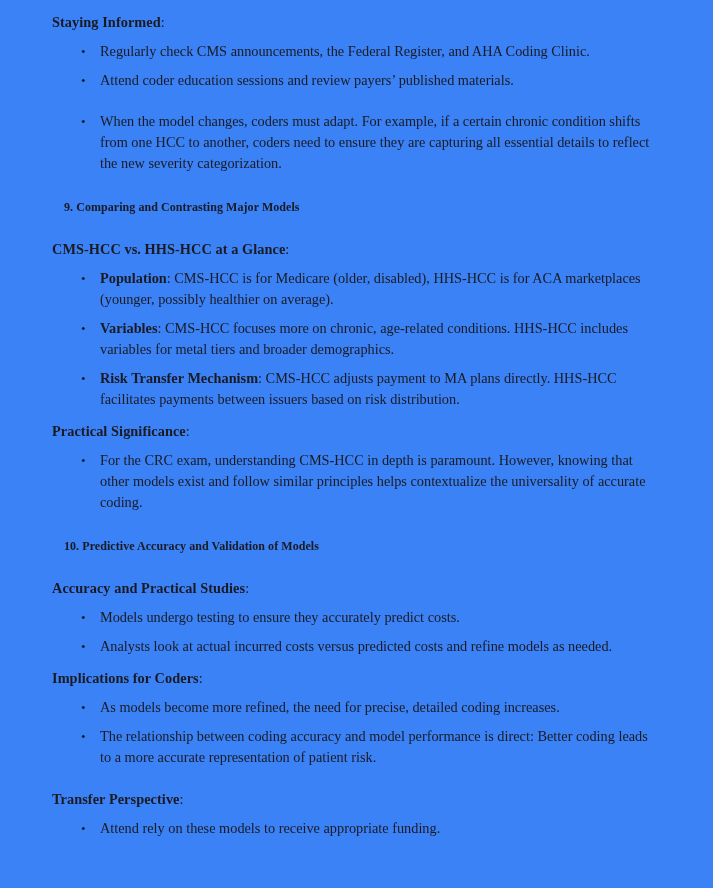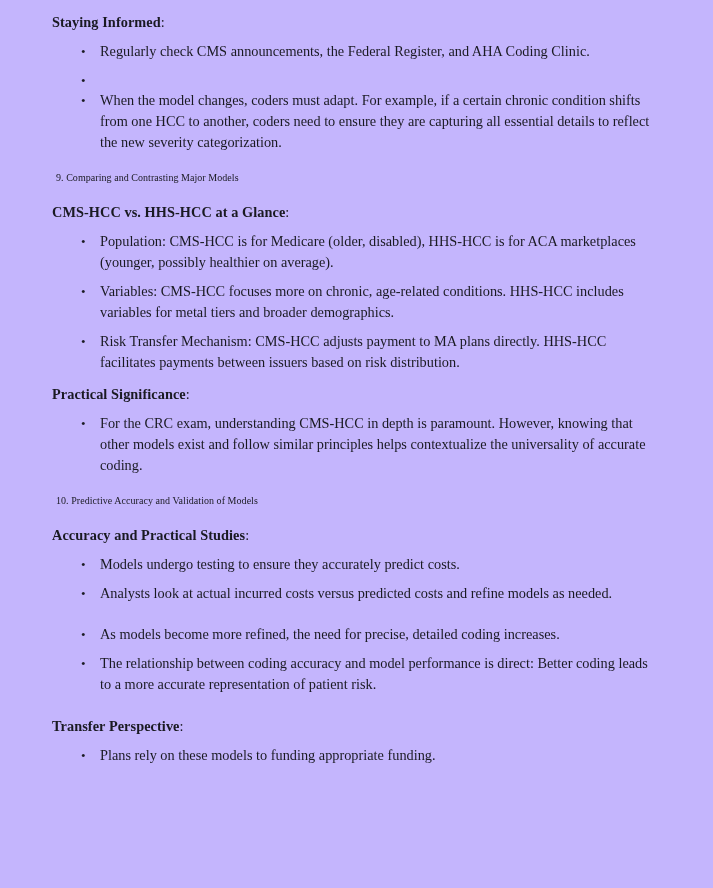--- a/index.html
+++ b/index.html
@@ -10,21 +10,21 @@
   }
   body {
     font-family: "Liberation Serif", "DejaVu Serif", serif;
     color: #1a1a22;
     -webkit-font-smoothing: antialiased;
   }
   .page {
     position: relative;
     width: 713px;
     height: 888px;
-    background: #c4b5fd;
+    background: #3b82f6;
     overflow: hidden;
     box-sizing: border-box;
   }
   .content {
     position: absolute;
     left: 52px;
     top: 12px;
     width: 603px;
   }
 
@@ -36,24 +36,24 @@
     margin: 0 0 0 0;
     padding: 0;
     letter-spacing: 0.005em;
   }
   .subheading .colon {
     font-weight: normal;
   }
 
   
   .section-heading {
-    font-size: 10px;
+    font-size: 12px;
     line-height: 20px;
-    font-weight: normal;
-    margin: 4px;
+    font-weight: bold;
+    margin: 12px;
     padding: 0;
     letter-spacing: 0.005em;
   }
 
   
   ul.bullets {
     list-style: none;
     margin: 0;
     padding: 0;
   }
@@ -66,40 +66,40 @@
     text-align: left;
   }
   ul.bullets > li .bullet-glyph {
     position: absolute;
     left: 29px;
     top: 0;
     font-size: 13px;
     line-height: 21px;
   }
   ul.bullets > li .lead {
-    font-weight: normal;
+    font-weight: bold;
   }
 
   
   .gap-after-heading { height: 9px; }
   .gap-between-bullets { height: 8px; }
   .gap-block { height: 10px; }
   .gap-block-lg { height: 11px; }
 </style>
 </head>
 <body>
 
 <div class="page">
   <div class="content" id="doc-body">
       <div class="subheading"><span>Staying Informed</span><span class="colon">:</span></div>
       <div class="gap-after-heading"></div>
       <ul class="bullets">
         <li><span class="bullet-glyph">•</span><span>Regularly check CMS announcements, the Federal Register, and AHA Coding Clinic.</span></li>
         <div class="gap-between-bullets"></div>
-        <li><span class="bullet-glyph">•</span></li>
+        <li><span class="bullet-glyph">•</span><span>Attend coder education sessions and review payers’ published materials.</span></li>
       </ul>
       <div class="gap-block-lg"></div>
       <div class="gap-after-heading"></div>
       <ul class="bullets">
         <li><span class="bullet-glyph">•</span><span>When the model changes, coders must adapt. For example, if a certain chronic condition shifts from one HCC to another, coders need to ensure they are capturing all essential details to reflect the new severity categorization.</span></li>
       </ul>
       <div class="gap-block-lg"></div>
       <div class="section-heading">9. Comparing and Contrasting Major Models</div>
       <div class="gap-block"></div>
       <div class="subheading"><span>CMS-HCC vs. HHS-HCC at a Glance</span><span class="colon">:</span></div>
@@ -121,27 +121,28 @@
       <div class="section-heading">10. Predictive Accuracy and Validation of Models</div>
       <div class="gap-block"></div>
       <div class="subheading"><span>Accuracy and Practical Studies</span><span class="colon">:</span></div>
       <div class="gap-after-heading"></div>
       <ul class="bullets">
         <li><span class="bullet-glyph">•</span><span>Models undergo testing to ensure they accurately predict costs.</span></li>
         <div class="gap-between-bullets"></div>
         <li><span class="bullet-glyph">•</span><span>Analysts look at actual incurred costs versus predicted costs and refine models as needed.</span></li>
       </ul>
       <div class="gap-block-lg"></div>
+      <div class="subheading"><span>Implications for Coders</span><span class="colon">:</span></div>
       <div class="gap-after-heading"></div>
       <ul class="bullets">
         <li><span class="bullet-glyph">•</span><span>As models become more refined, the need for precise, detailed coding increases.</span></li>
         <div class="gap-between-bullets"></div>
         <li><span class="bullet-glyph">•</span><span>The relationship between coding accuracy and model performance is direct: Better coding leads to a more accurate representation of patient risk.</span></li>
       </ul>
       <div class="gap-block-lg"></div>
       <div class="gap-block"></div>
       <div class="subheading"><span>Transfer Perspective</span><span class="colon">:</span></div>
       <div class="gap-after-heading"></div>
       <ul class="bullets">
-        <li><span class="bullet-glyph">•</span><span>Plans rely on these models to funding appropriate funding.</span></li>
+        <li><span class="bullet-glyph">•</span><span>Attend rely on these models to receive appropriate funding.</span></li>
       </ul>
     </div>
 </div>
 
 </body></html>

